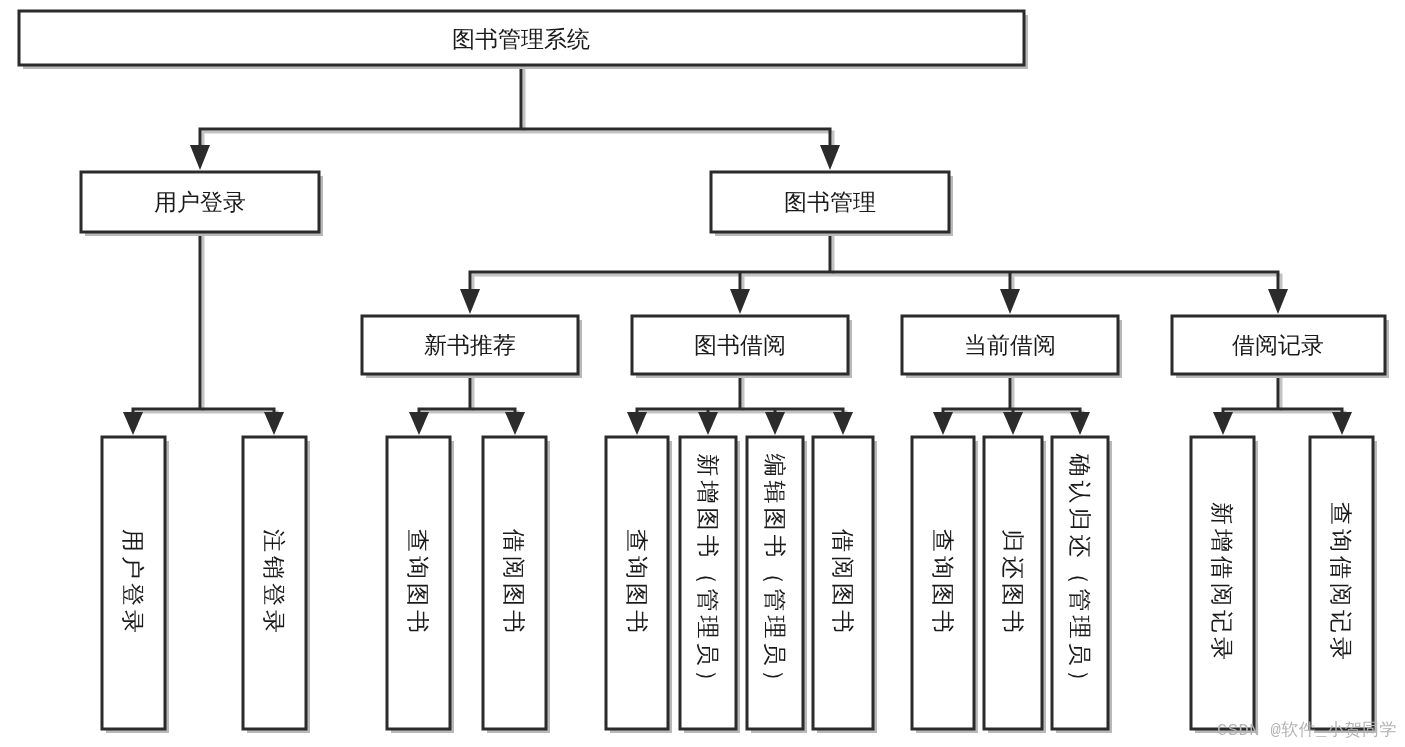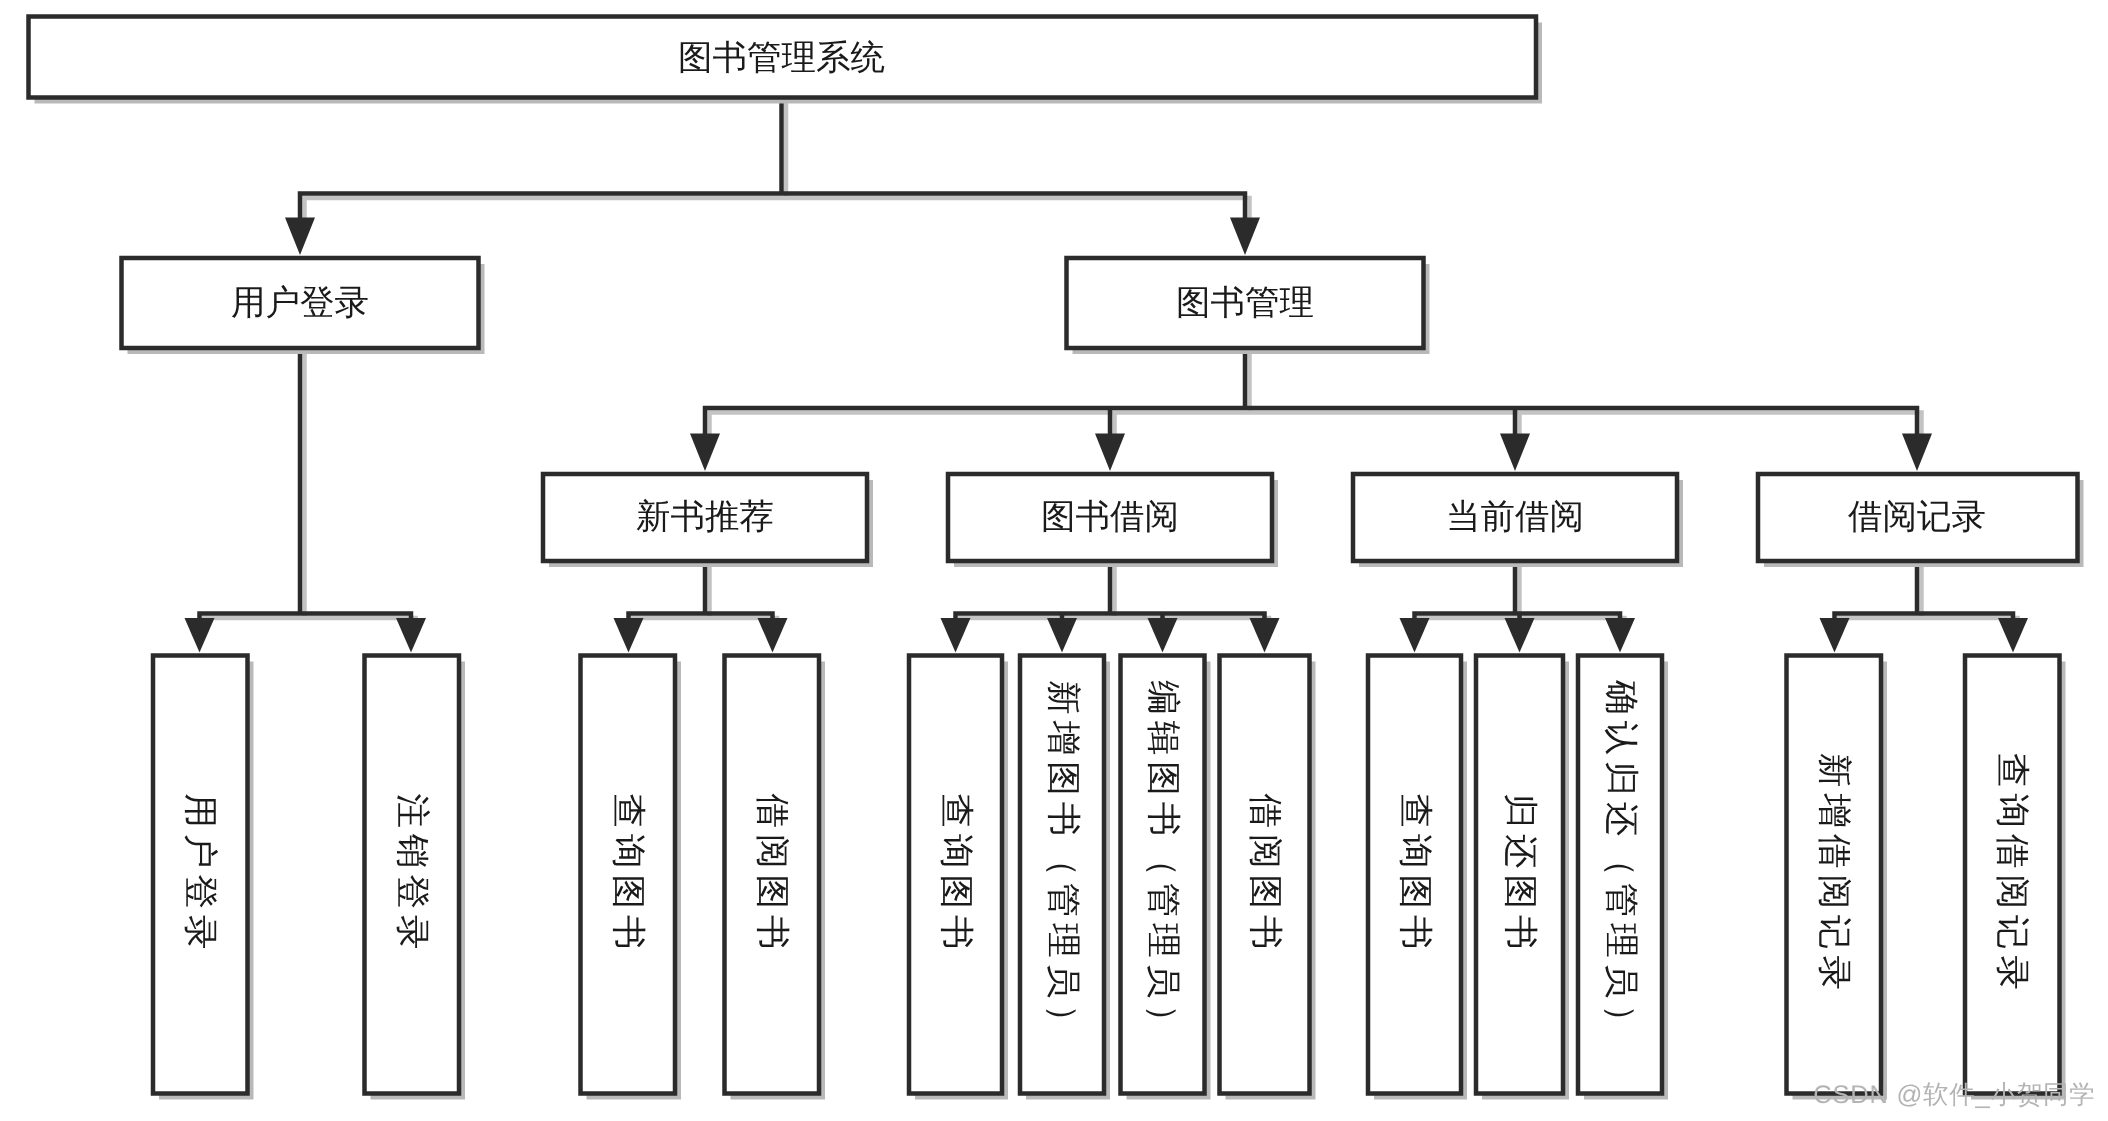--- a/index.html
+++ b/index.html
@@ -61,21 +61,21 @@
   .leaf-label-v {
     font-family: "DejaVu Sans", "Liberation Sans", sans-serif;
     font-size: 23px;
     fill: #1a1a1a;
     text-anchor: middle;
   }
   .watermark {
     position: absolute;
     right: 8px;
     bottom: 6px;
-    font-family: Liberation Sans, sans-serif;
+    font-family: Liberation Mono, monospace;
     font-size: 17px;
     color: #b4b4b4;
     white-space: nowrap;
     letter-spacing: 0.5px;
     user-select: none;
   }
 </style>
 </head>
 <body>
 

